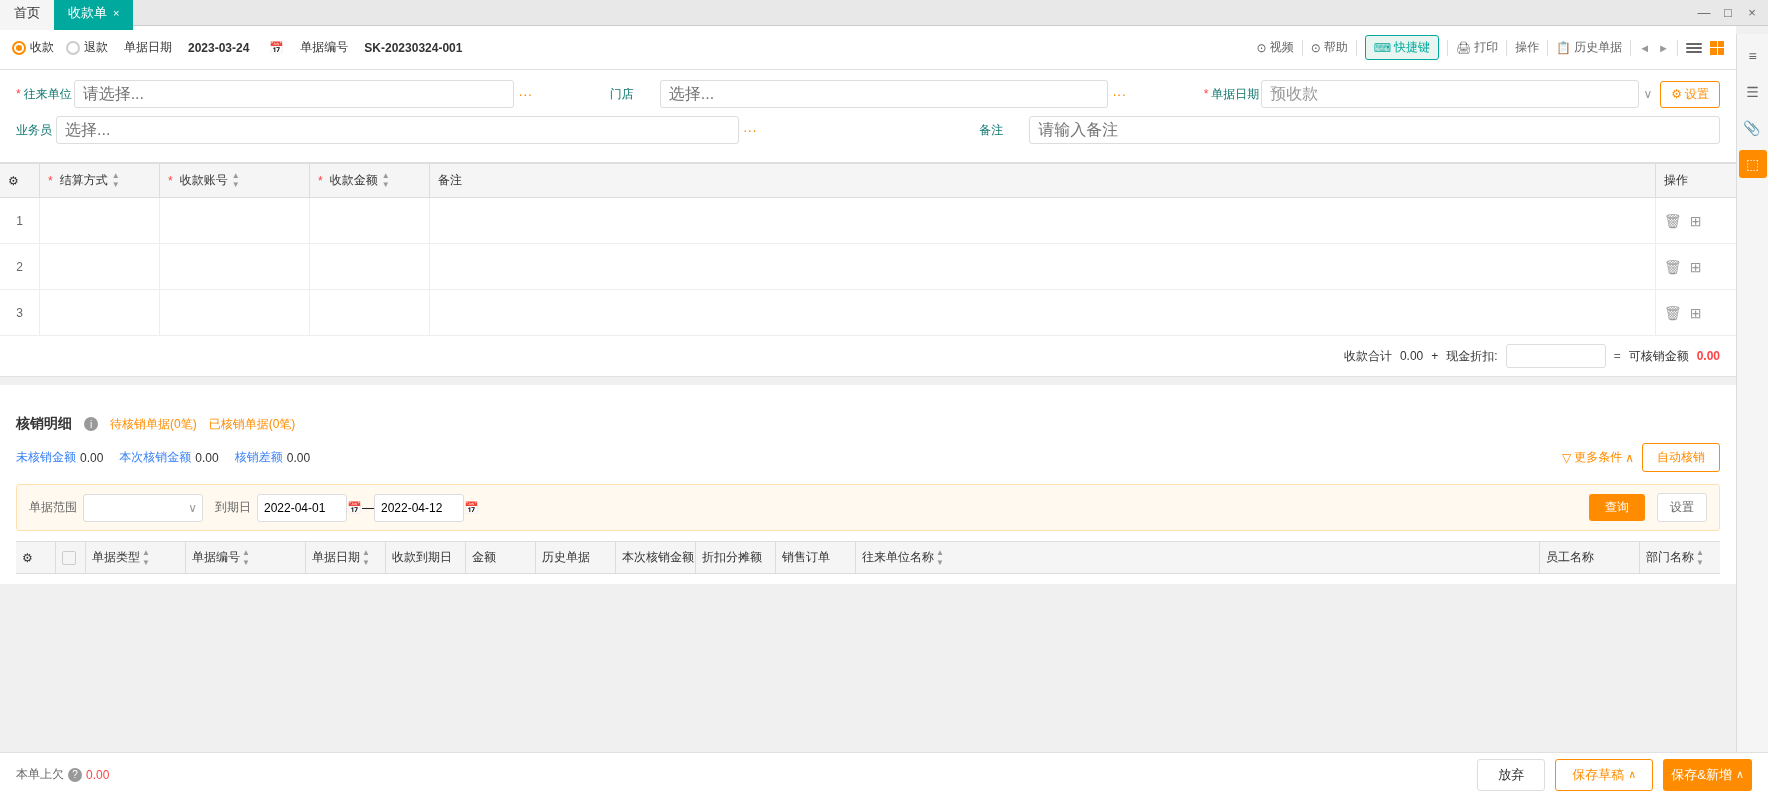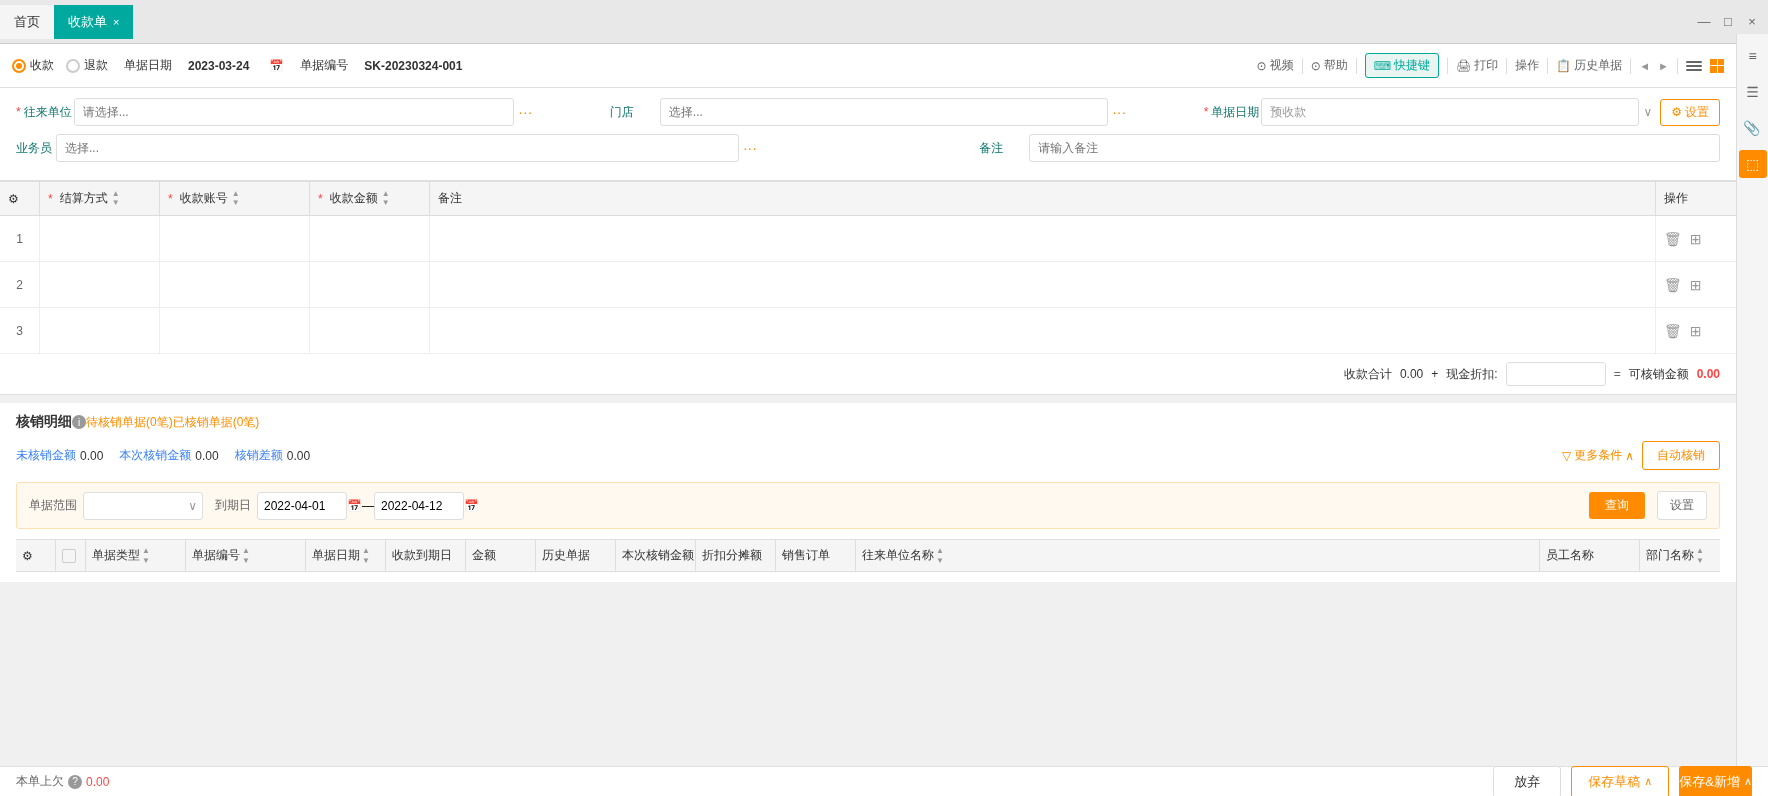--- a/index.html
+++ b/index.html
@@ -1,20 +1,20 @@
 <!DOCTYPE html>
 <html><head>
   <meta charset="utf-8">
   <style>
     * { box-sizing: border-box; margin: 0; padding: 0; }
     body { font-family: 'Microsoft YaHei', Arial, sans-serif; font-size: 12px; background: #f0f0f0; height: 796px; overflow: hidden; }
 
     
     .tab-bar {
-      display: flex; align-items: center; background: #e8e8e8; height: 44px;
+      display: flex; align-items: center; background: #e8e8e8; height: 26px;
       border-bottom: 1px solid #ccc;
     }
     .tab-item {
       padding: 0 14px; height: 34px; line-height: 34px; cursor: pointer;
       font-size: 13px; display: flex; align-items: center; gap: 6px;
     }
     .tab-item.home { background: #f5f5f5; color: #333; }
     .tab-item.active { background: #00a99d; color: #fff; }
     .tab-close { font-size: 11px; cursor: pointer; }
     .tab-spacer { flex: 1; }
@@ -45,21 +45,21 @@
     
     .form-area {
       background: #fff; padding: 10px 16px; border-bottom: 1px solid #e0e0e0;
     }
     .form-row { display: flex; align-items: center; gap: 0; margin-bottom: 8px; }
     .form-field { display: flex; align-items: center; flex: 1; min-width: 0; }
     .required { color: #ff4444; margin-right: 3px; }
     .form-label { color: #0f766e; font-size: 12px; white-space: nowrap; min-width: 50px; }
     .form-input {
       flex: 1; height: 28px; border: 1px solid #ddd; border-radius: 3px;
-      padding: 0 8px; font-size: 12px; color: #999; outline: none;
+      padding: 0 8px; font-size: 16px; color: #999; outline: none;
       background: #fff;
     }
     .more-btn { color: #ff8c00; margin-left: 4px; cursor: pointer; font-size: 14px; }
     .settings-btn {
       background: #fff; border: 1px solid #ff8c00; color: #ff8c00;
       padding: 4px 10px; border-radius: 3px; cursor: pointer; font-size: 12px;
       display: flex; align-items: center; gap: 3px;
     }
     .dropdown-arrow { color: #999; margin-left: 4px; cursor: pointer; }
 
@@ -103,21 +103,21 @@
       padding: 0 6px; font-size: 12px; outline: none;
     }
     .summary-value { color: #ff4444; font-weight: bold; }
     .eq-sign { color: #666; }
 
     
     .section-divider { height: 8px; background: #f0f0f0; }
 
     
     .verification-section { background: #fff; padding: 10px 16px; }
-    .section-header { display: flex; align-items: center; gap: 0; margin-bottom: 10px; }
+    .section-header { display: flex; align-items: center; gap: 12px; margin-bottom: 10px; margin-top: 20px; }
     .section-title { font-size: 14px; font-weight: bold; color: #333; }
     .info-icon { width: 14px; height: 14px; border-radius: 50%; background: #999; color: #fff; display: flex; align-items: center; justify-content: center; font-size: 10px; cursor: pointer; }
     .tab-link { color: #ff8c00; cursor: pointer; font-size: 12px; }
     .verification-stats { display: flex; align-items: center; gap: 16px; margin-bottom: 12px; font-size: 12px; }
     .stat-item { display: flex; align-items: center; gap: 4px; }
     .stat-label { color: #3b82f6; }
     .stat-value { color: #333; }
     .stat-right { margin-left: auto; display: flex; align-items: center; gap: 8px; }
     .filter-btn { color: #ff8c00; cursor: pointer; font-size: 12px; display: flex; align-items: center; gap: 3px; }
     .auto-btn {
@@ -162,39 +162,39 @@
     .bottom-th {
       padding: 6px 6px; font-size: 12px; color: #333; font-weight: normal;
       border-right: 1px solid #ddd; display: flex; align-items: center; gap: 2px;
       white-space: nowrap;
     }
     .bottom-th:last-child { border-right: none; }
 
     
     .footer {
       position: fixed; bottom: 0; left: 0; right: 0; background: #fff;
-      border-top: 1px solid #e0e0e0; height: 30px; display: flex;
+      border-top: 1px solid #e0e0e0; height: 44px; display: flex;
       align-items: center; padding: 0 16px; gap: 12px; z-index: 100;
     }
     .footer-stat { display: flex; align-items: center; gap: 4px; font-size: 12px; }
     .footer-label { color: #666; }
     .footer-value { color: #ff4444; }
     .footer-btns { margin-left: auto; display: flex; gap: 10px; }
     .btn-discard {
       background: #fff; border: 1px solid #ddd; color: #333;
       padding: 6px 20px; border-radius: 3px; cursor: pointer; font-size: 13px;
     }
     .btn-draft {
       background: #fff; border: 1px solid #ff8c00; color: #ff8c00;
       padding: 6px 16px; border-radius: 3px; cursor: pointer; font-size: 13px;
       display: flex; align-items: center; gap: 4px;
     }
     .btn-save {
       background: #ff8c00; color: #fff; border: none;
-      padding: 6px 0; border-radius: 3px; cursor: pointer; font-size: 13px;
+      padding: 6px 8px; border-radius: 3px; cursor: pointer; font-size: 13px;
       display: flex; align-items: center; gap: 4px;
     }
     .btn-arrow { font-size: 11px; }
 
     
     .right-panel {
       position: fixed; right: 0; top: 34px; bottom: 0; width: 32px;
       background: #f5f5f5; border-left: 1px solid #ddd;
       display: flex; flex-direction: column; align-items: center; padding-top: 8px; gap: 8px;
     }

